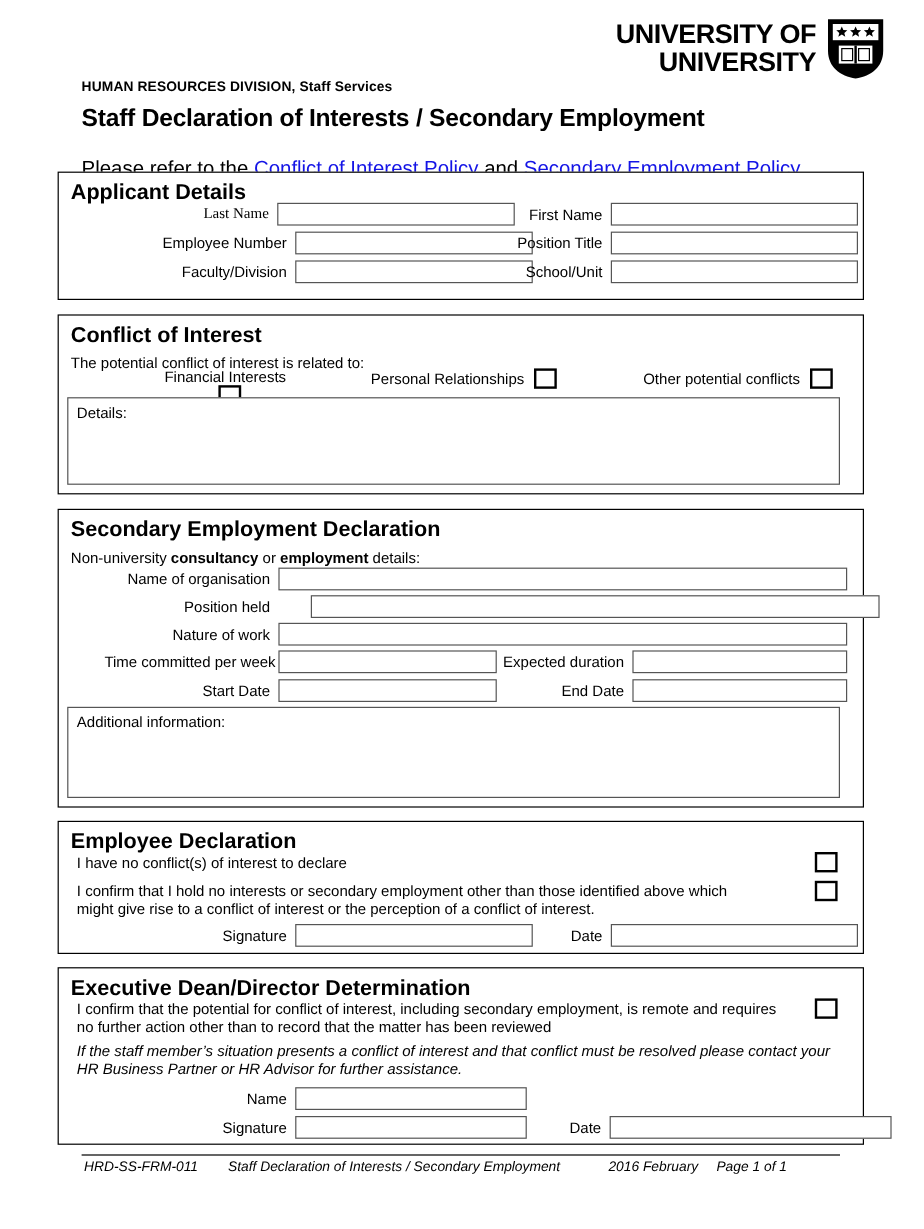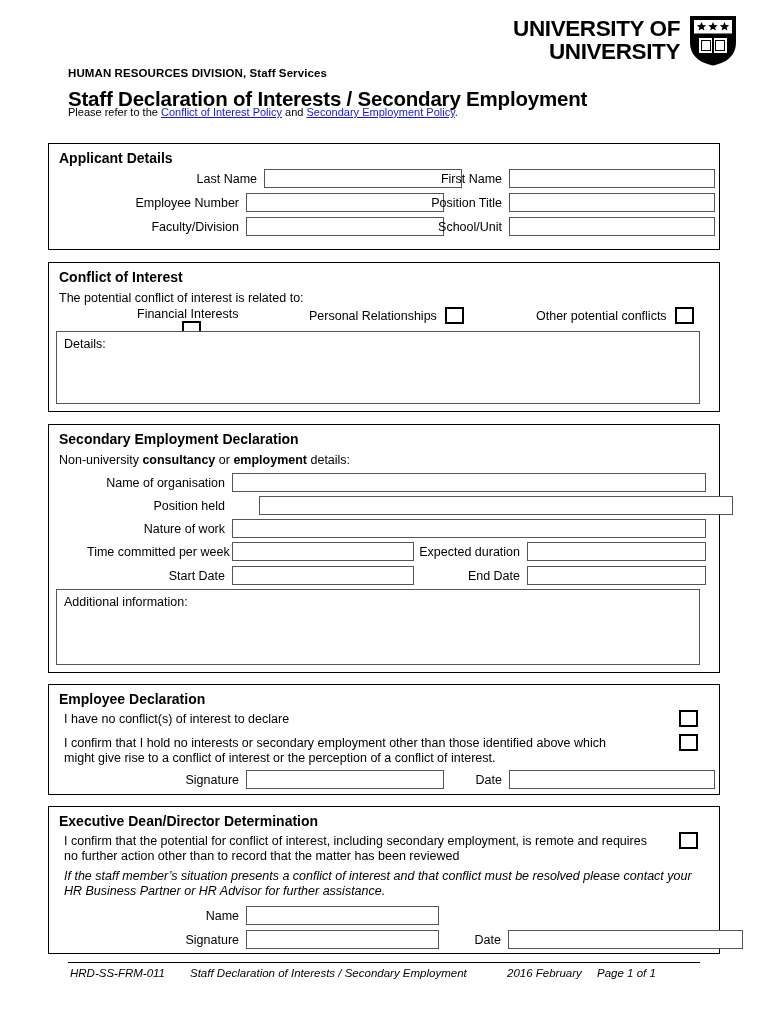--- a/index.html
+++ b/index.html
@@ -57,39 +57,39 @@
     position: absolute;
     left: 68px;
     top: 87px;
     font-size: 20.5px;
     font-weight: bold;
     letter-spacing: -0.2px;
   }
   .hdr-refer {
     position: absolute;
     left: 68px;
-    top: 106px;
-    font-size: 11px;
+    top: 131px;
+    font-size: 17px;
   }
   .lnk {
     color: #1414e6;
     text-decoration: underline;
   }
 
   
   .section {
     position: absolute;
     left: 48px;
     width: 672px;
     box-sizing: border-box;
     border: 1px solid #000000;
     background: #ffffff;
   }
   .sec-title {
-    font-size: 14px;
+    font-size: 18px;
     font-weight: bold;
     padding: 6px 0 0 10px;
   }
   .sec-sub {
     font-size: 12.5px;
     padding: 6px 0 0 10px;
   }
   .sec-sub b { font-weight: bold; }
 
   
@@ -192,21 +192,21 @@
 
   <div class="hdr-div">HUMAN RESOURCES DIVISION, Staff Services</div>
   <div class="hdr-title">Staff Declaration of Interests / Secondary Employment</div>
   <div class="hdr-refer">
     <span>Please refer to the </span><a class="lnk" href="#">Conflict of Interest Policy</a><span> and </span><a class="lnk" href="#">Secondary Employment Policy</a><span>.</span>
   </div>
 
   <div class="section" style="top:143px; height:107px;">
     <div class="sec-title">Applicant Details</div>
 
-    <div class="frow" style="left:93px; top:25px;">
+    <div class="frow" style="left:60px; top:25px;font-family:Liberation Serif, serif;">
       <div class="flabel" style="width:115px;">Last Name</div>
       <div class="fbox" style="width:198px;"></div>
     </div>
     <div class="frow" style="left:372px; top:25px;">
       <div class="flabel" style="width:81px;">First Name</div>
       <div class="fbox" style="width:206px;"></div>
     </div>
 
     <div class="frow" style="left:75px; top:49px;">
       <div class="flabel" style="width:115px;">Employee Number</div>

